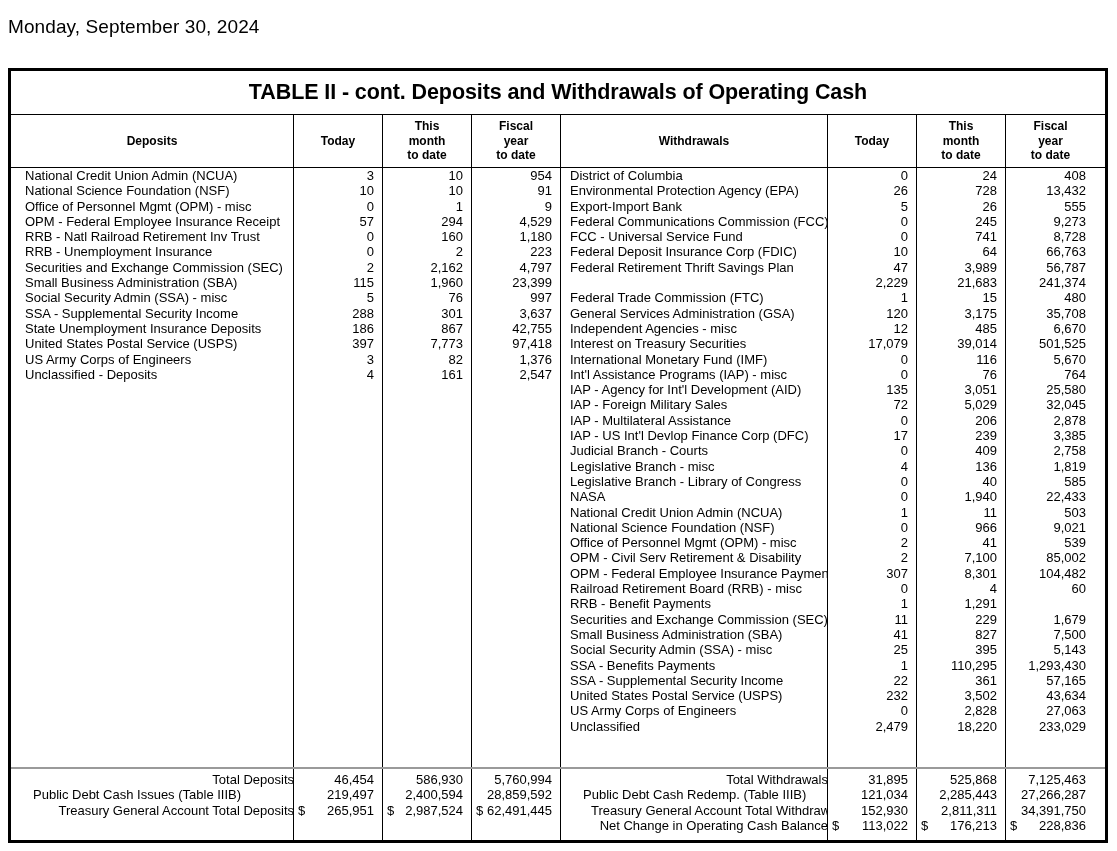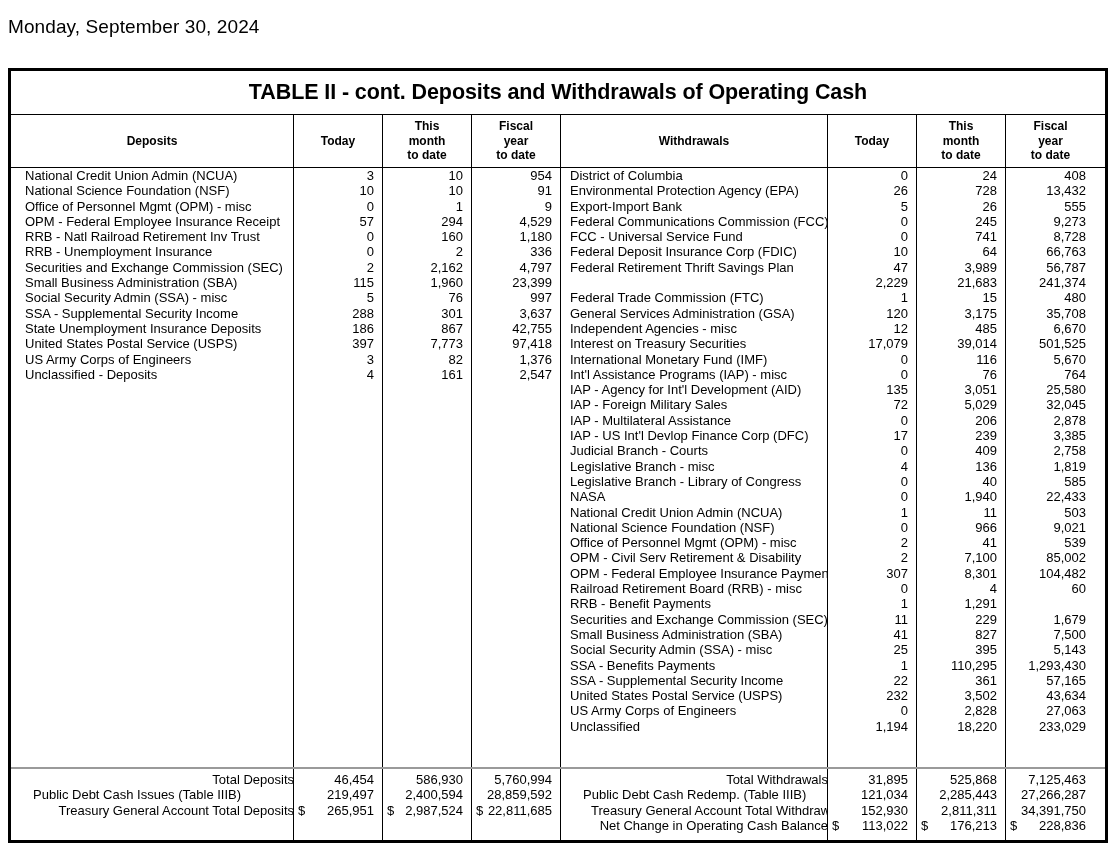--- a/index.html
+++ b/index.html
@@ -295,21 +295,21 @@
             <div class="row">
               <div class="cell label" style="width: 283px;">RRB - Natl Railroad Retirement Inv Trust</div>
               <div class="cell num" style="width: 89px;">0</div>
               <div class="cell num" style="width: 89px;">160</div>
               <div class="cell num" style="width: 89px;">1,180</div>
             </div>
             <div class="row">
               <div class="cell label" style="width: 283px;">RRB - Unemployment Insurance</div>
               <div class="cell num" style="width: 89px;">0</div>
               <div class="cell num" style="width: 89px;">2</div>
-              <div class="cell num" style="width: 89px;">336</div>
+              <div class="cell num" style="width: 89px;">223</div>
             </div>
             <div class="row">
               <div class="cell label" style="width: 283px;">Securities and Exchange Commission (SEC)</div>
               <div class="cell num" style="width: 89px;">2</div>
               <div class="cell num" style="width: 89px;">2,162</div>
               <div class="cell num" style="width: 89px;">4,797</div>
             </div>
             <div class="row">
               <div class="cell label" style="width: 283px;">Small Business Administration (SBA)</div>
               <div class="cell num" style="width: 89px;">115</div>
@@ -565,21 +565,21 @@
               <div class="cell num" style="width: 89px;">43,634</div>
             </div>
             <div class="row">
               <div class="cell wlabel" style="width: 267px;">US Army Corps of Engineers</div>
               <div class="cell num" style="width: 89px;">0</div>
               <div class="cell num" style="width: 89px;">2,828</div>
               <div class="cell num" style="width: 89px;">27,063</div>
             </div>
             <div class="row">
               <div class="cell wlabel" style="width: 267px;">Unclassified</div>
-              <div class="cell num" style="width: 89px;">1,194</div>
+              <div class="cell num" style="width: 89px;">2,479</div>
               <div class="cell num" style="width: 89px;">18,220</div>
               <div class="cell num" style="width: 89px;">233,029</div>
             </div>
           </div>
       </div>
     </div>
 
     <div class="sep-band">
       <div class="body-cols">
         <div class="vrule c-label"></div>
@@ -625,21 +625,21 @@
               <div class="tcell money" style="width: 89px;">
                 <span class="sym">$</span>
                 <span class="amt">265,951</span>
               </div>
               <div class="tcell money" style="width: 89px;">
                 <span class="sym">$</span>
                 <span class="amt">2,987,524</span>
               </div>
               <div class="tcell money" style="width: 89px;">
                 <span class="sym">$</span>
-                <span class="amt">22,811,685</span>
+                <span class="amt">62,491,445</span>
               </div>
             </div>
           </div>
         <div class="pane-right" id="withdrawals-totals-pane">
             <div class="trow">
               <div class="tcell label" style="width: 267px;">Total Withdrawals</div>
               <div class="tcell num" style="width: 89px;">31,895</div>
               <div class="tcell num" style="width: 89px;">525,868</div>
               <div class="tcell num" style="width: 89px;">7,125,463</div>
             </div>

